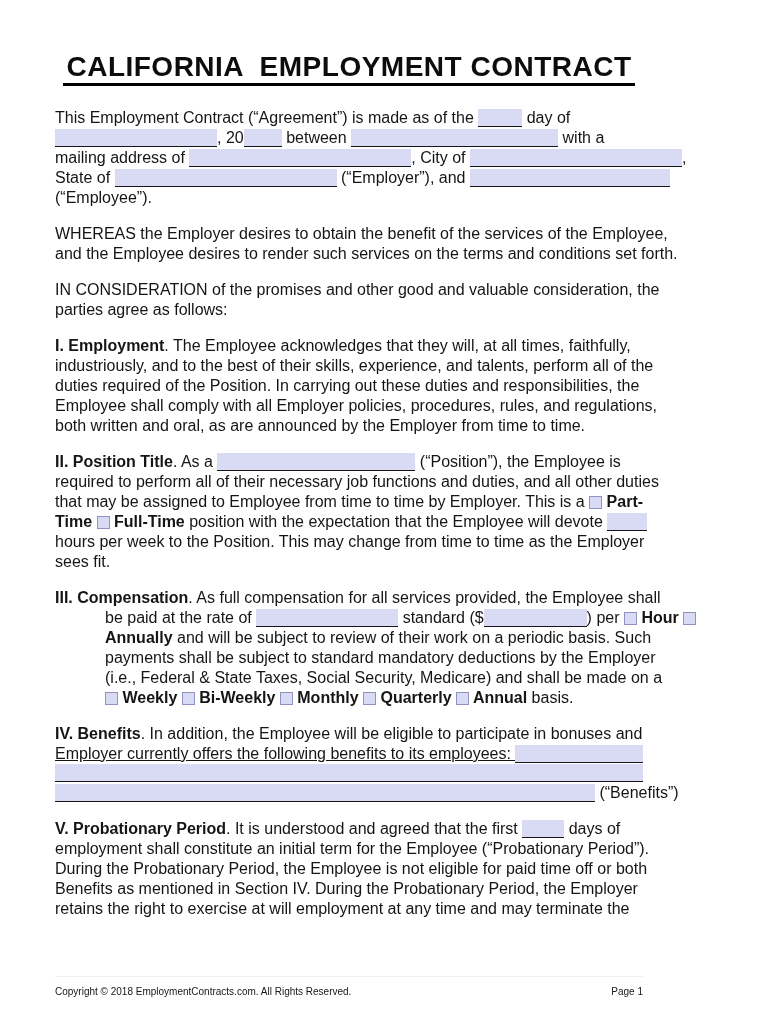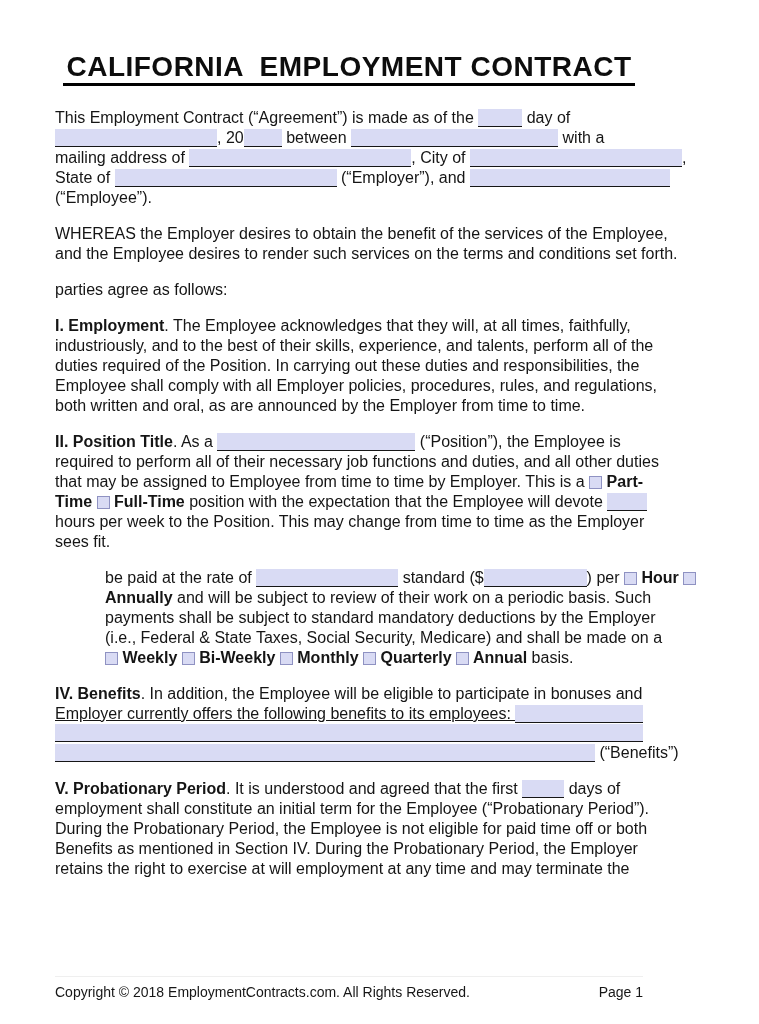--- a/index.html
+++ b/index.html
@@ -30,21 +30,21 @@
     background:var(--hl,#d9dbf4);
     border:1px solid var(--cbb,#8f92c2);
     vertical-align:-1.5px;
   }
   .flexline{display:flex;align-items:flex-end;white-space:nowrap;text-decoration:underline;}
   .flexline .blank{margin-bottom:1px;}
   .blank.fill{flex:1 1 auto;}
   .footer{
     position:absolute;left:55px;right:54px;bottom:24px;
     display:flex;justify-content:space-between;align-items:baseline;
-    font-size:14px;line-height:16px;color:#161616;
+    font-size:10px;line-height:16px;color:#161616;
   }
   .footer-divider{
     position:absolute;left:55px;right:54px;bottom:47px;
     border-top:1px solid #efefef;height:0;
   }
 </style>
 </head>
 <body>
 
 <div class="page">
@@ -58,38 +58,40 @@
       <div class="line"><span class="blank" style="width: 162px;"></span><span>, 20</span><span class="blank" style="width: 38px;"></span><span> between </span><span class="blank" style="width: 207px;"></span><span> with a</span></div>
       <div class="line"><span>mailing address of </span><span class="blank" style="width: 222px;"></span><span>, City of </span><span class="blank" style="width: 212px;"></span><span>,</span></div>
       <div class="line"><span>State of </span><span class="blank" style="width: 222px;"></span><span> (“Employer”), and </span><span class="blank" style="width: 200px;"></span></div>
       <div class="line"><span>(“Employee”).</span></div>
     </div>
   <div class="para">
       <div class="line"><span>WHEREAS the Employer desires to obtain the benefit of the services of the Employee,</span></div>
       <div class="line"><span>and the Employee desires to render such services on the terms and conditions set forth.</span></div>
     </div>
   <div class="para">
+      <div class="line"><span>IN CONSIDERATION of the promises and other good and valuable consideration, the</span></div>
       <div class="line"><span>parties agree as follows:</span></div>
     </div>
   <div class="para">
       <div class="line"><span class="b">I. Employment</span><span>. The Employee acknowledges that they will, at all times, faithfully,</span></div>
       <div class="line"><span>industriously, and to the best of their skills, experience, and talents, perform all of the</span></div>
       <div class="line"><span>duties required of the Position. In carrying out these duties and responsibilities, the</span></div>
       <div class="line"><span>Employee shall comply with all Employer policies, procedures, rules, and regulations,</span></div>
       <div class="line"><span>both written and oral, as are announced by the Employer from time to time.</span></div>
     </div>
   <div class="para">
       <div class="line"><span class="b">II. Position Title</span><span>. As a </span><span class="blank" style="width: 198px;"></span><span> (“Position”), the Employee is</span></div>
       <div class="line"><span>required to perform all of their necessary job functions and duties, and all other duties</span></div>
       <div class="line"><span>that may be assigned to Employee from time to time by Employer. This is a </span><span class="cb"></span><span class="b"> Part-</span></div>
       <div class="line"><span class="b">Time </span><span class="cb"></span><span class="b"> Full-Time</span><span> position with the expectation that the Employee will devote </span><span class="blank" style="width: 40px;"></span></div>
       <div class="line"><span>hours per week to the Position. This may change from time to time as the Employer</span></div>
       <div class="line"><span>sees fit.</span></div>
     </div>
   <div class="para">
+      <div class="line"><span class="b">III. Compensation</span><span>. As full compensation for all services provided, the Employee shall</span></div>
       <div class="line hang"><span>be paid at the rate of </span><span class="blank" style="width: 142px;"></span><span> standard ($</span><span class="blank" style="width: 103px;"></span><span>) per </span><span class="cb"></span><span class="b"> Hour </span><span class="cb"></span></div>
       <div class="line hang"><span class="b">Annually</span><span> and will be subject to review of their work on a periodic basis. Such</span></div>
       <div class="line hang"><span>payments shall be subject to standard mandatory deductions by the Employer</span></div>
       <div class="line hang"><span>(i.e., Federal &amp; State Taxes, Social Security, Medicare) and shall be made on a</span></div>
       <div class="line hang"><span class="cb"></span><span class="b"> Weekly </span><span class="cb"></span><span class="b"> Bi-Weekly </span><span class="cb"></span><span class="b"> Monthly </span><span class="cb"></span><span class="b"> Quarterly </span><span class="cb"></span><span class="b"> Annual</span><span> basis.</span></div>
     </div>
   <div class="para">
       <div class="line"><span class="b">IV. Benefits</span><span>. In addition, the Employee will be eligible to participate in bonuses and</span></div>
       <div class="line flexline">
         <span>Employer currently offers the following benefits to its employees:&nbsp;</span>

